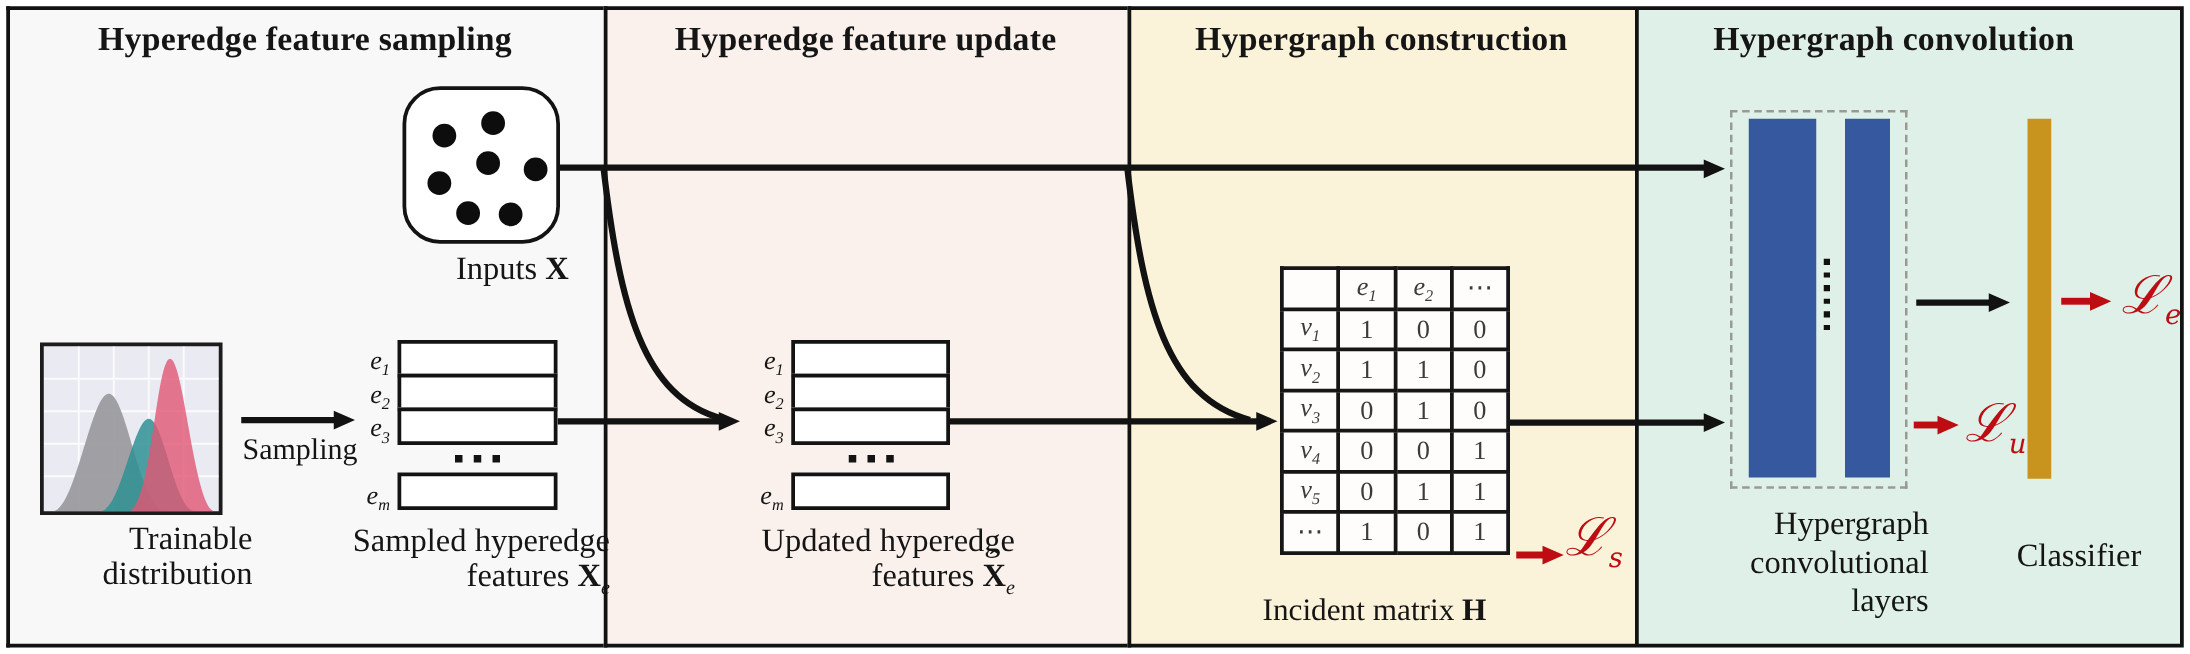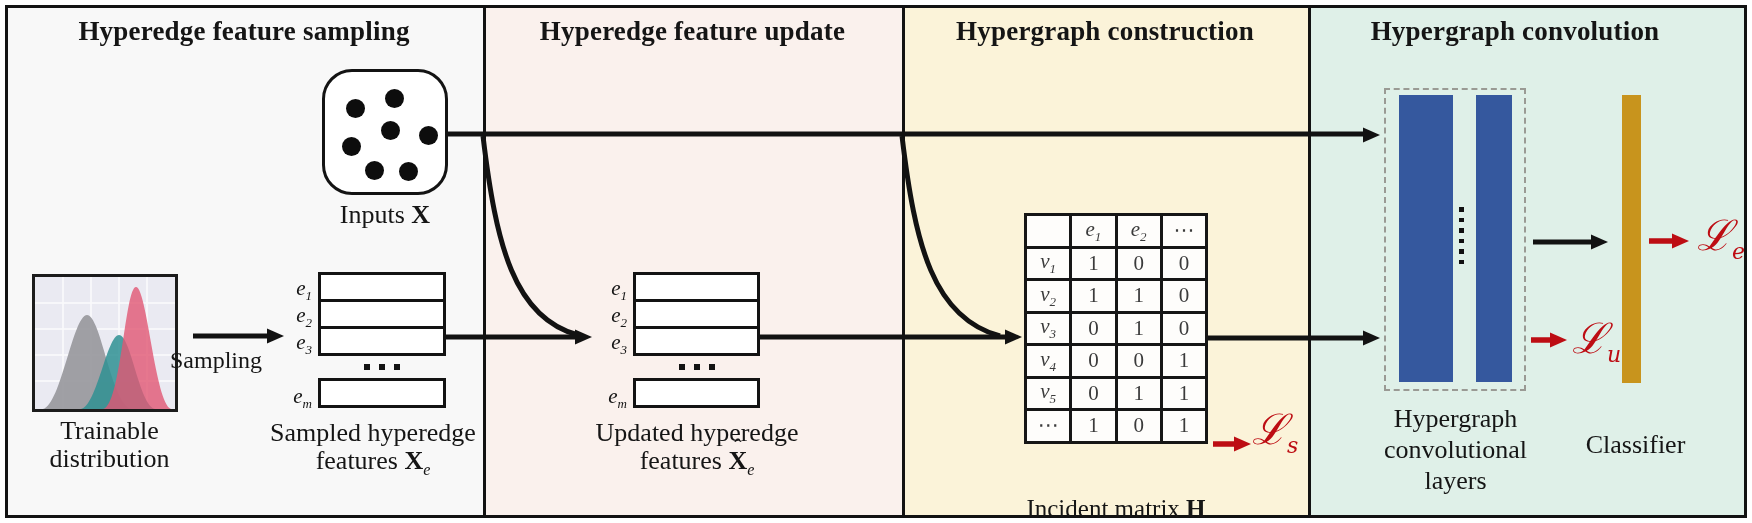--- a/index.html
+++ b/index.html
@@ -7,21 +7,21 @@
     position:relative;width:1752px;height:523px;background:#ffffff;overflow:hidden;
     font-family:"Liberation Serif","DejaVu Serif",serif;color:#151515;
   }
   .panel{position:absolute;top:5px;height:513px;box-sizing:border-box;}
   #panel-1{left:5px;width:478px;background:var(--panel1-bg);border:3px solid #121212;border-right:none;}
   #panel-2{left:483px;width:419px;background:var(--panel2-bg);border-top:3px solid #121212;border-bottom:3px solid #121212;border-left:3px solid #121212;}
   #panel-3{left:902px;width:406px;background:var(--panel3-bg);border-top:3px solid #121212;border-bottom:3px solid #121212;border-left:3px solid #121212;}
   #panel-4{left:1308px;width:439px;background:var(--panel4-bg);border:3px solid #121212;border-left:3px solid #121212;}
   .panel-title{position:absolute;top:16px;text-align:center;font-weight:bold;font-size:27px;letter-spacing:.2px;}
   .abs{position:absolute;}
-  .lbl{font-size:26px;line-height:28px;text-align:center;}
+  .lbl{font-size:26px;line-height:28px;text-align:right;}
   .math-i{font-style:italic;}
   sub{font-size:0.62em;font-style:italic;}
   
   #inputs-box{left:322px;top:69px;width:126px;height:126px;background:#ffffff;border:3.5px solid #131313;border-radius:30px;box-sizing:border-box;}
   .dot{position:absolute;background:#0d0d0d;border-radius:50%;width:19px;height:19px;}
   
   #dist-plot{left:32px;top:274px;width:146px;height:138px;background:#eaeaf2;border:3px solid #1c1c1c;box-sizing:border-box;overflow:hidden;}
   
   .stack-row{position:absolute;background:#ffffff;border:3px solid #131313;box-sizing:border-box;width:128px;height:30px;}
   .row-label{position:absolute;width:42px;text-align:right;font-size:21px;font-style:italic;}
@@ -117,21 +117,21 @@
       </g>
       <path d="M8,132 C26,128 38,38 52,38 C66,38 76,126 96,132 Z" fill="#98989d" fill-opacity="0.92"></path>
       <path d="M46,132 C62,129 72,58 84,58 C96,58 104,128 120,132 Z" fill="#2f9093" fill-opacity="0.85"></path>
       <path d="M68,132 C86,129 90,10 101,10 C112,10 120,126 136,132 Z" fill="#e15673" fill-opacity="0.8"></path>
     </svg>
   </div>
   <div class="abs lbl" style="left:17px;top:417px;width:185px;">
     <div>Trainable</div>
     <div>distribution</div>
   </div>
-  <div class="abs" style="left:170px;top:347px;width:140px;font-size:24px;">Sampling</div>
+  <div class="abs" style="left:170px;top:347px;width:140px;text-align:center;font-size:24px;">Sampling</div>
 
   <div class="stack-row" style="left:318px;top:272px;"></div>
   <div class="stack-row" style="left:318px;top:299px;"></div>
   <div class="stack-row" style="left:318px;top:326px;"></div>
   <div class="stack-row" style="left:318px;top:378px;"></div>
   <div class="row-label" style="left:270px;top:276px;"><span>e</span><sub>1</sub></div>
   <div class="row-label" style="left:270px;top:303px;"><span>e</span><sub>2</sub></div>
   <div class="row-label" style="left:270px;top:330px;"><span>e</span><sub>3</sub></div>
   <div class="row-label" style="left:270px;top:384px;"><span>e</span><sub>m</sub></div>
   <div class="hdots" style="left:318px;top:364px;width:128px;">
@@ -201,21 +201,21 @@
       <td>1</td>
     </tr>
     <tr>
       <td><span>⋯</span></td>
       <td>1</td>
       <td>0</td>
       <td>1</td>
     </tr>
   </tbody>
     </table>
-  <div class="abs" style="left:1010px;top:475px;width:212px;text-align:center;font-size:25px;margin-top:20px;">
+  <div class="abs" style="left:1010px;top:475px;width:212px;font-size:25px;">
     <span>Incident matrix </span><b>H</b>
   </div>
   <div class="abs loss" style="left:1252px;top:409px;">
     <span>ℒ</span><sub>s</sub>
   </div>
 
   <div class="abs" id="conv-dashed-box"></div>
   <div class="blue-bar" style="left:1399px;width:54px;"></div>
   <div class="blue-bar" style="left:1476px;width:36px;"></div>
   <div class="abs vdots">

